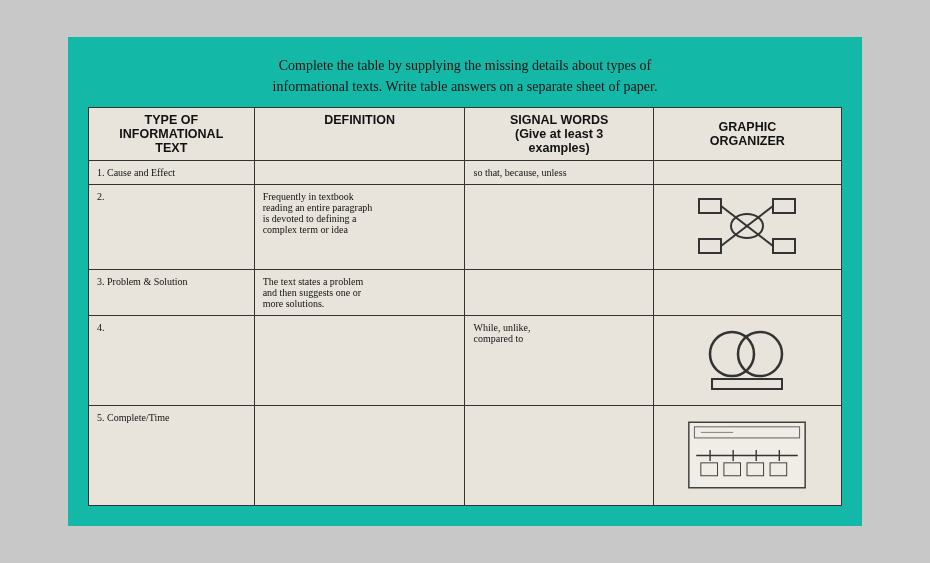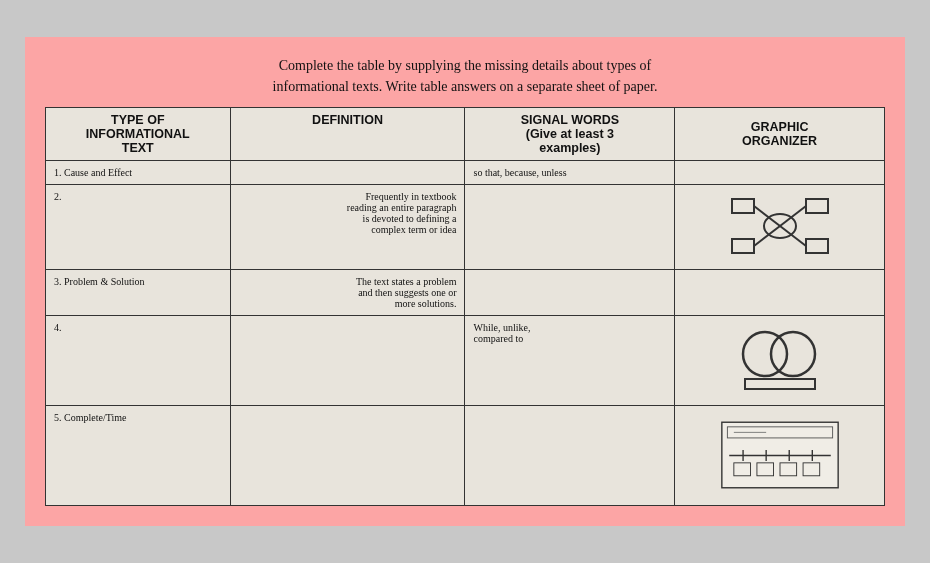--- a/index.html
+++ b/index.html
@@ -6,22 +6,22 @@
     body {
       background: #c8c8c8;
       display: flex;
       justify-content: center;
       align-items: center;
       width: 930px;
       min-height: 563px;
       font-family: Georgia, 'Times New Roman', serif;
     }
     .page {
-      background: #fca5a5;
-      width: 880px;
+      background: #14b8a6;
+      width: 794px;
       padding: 18px 20px 20px 20px;
     }
     .instructions {
       text-align: center;
       font-size: 14px;
       line-height: 1.5;
       margin-bottom: 10px;
       color: #111;
     }
     table {
@@ -55,21 +55,21 @@
     .circles-svg {
       width: 90px;
       height: 75px;
     }
     .timeline-svg {
       width: 120px;
       height: 70px;
     }
 
     td.row-type-cell { vertical-align: top; }
-    td.row-def-cell { text-align: right; vertical-align: top; }
+    td.row-def-cell { text-align: left; vertical-align: top; }
     td.row-signal-cell { vertical-align: top; }
     td.graphic-cell { text-align: center; vertical-align: middle; }
   </style>
 </head>
 <body>
 
 <div class="page">
   <div class="instructions">
     <span>Complete the table by supplying the missing details about types of</span><br>
     <span>informational texts. Write table answers on a separate sheet of paper.</span>

